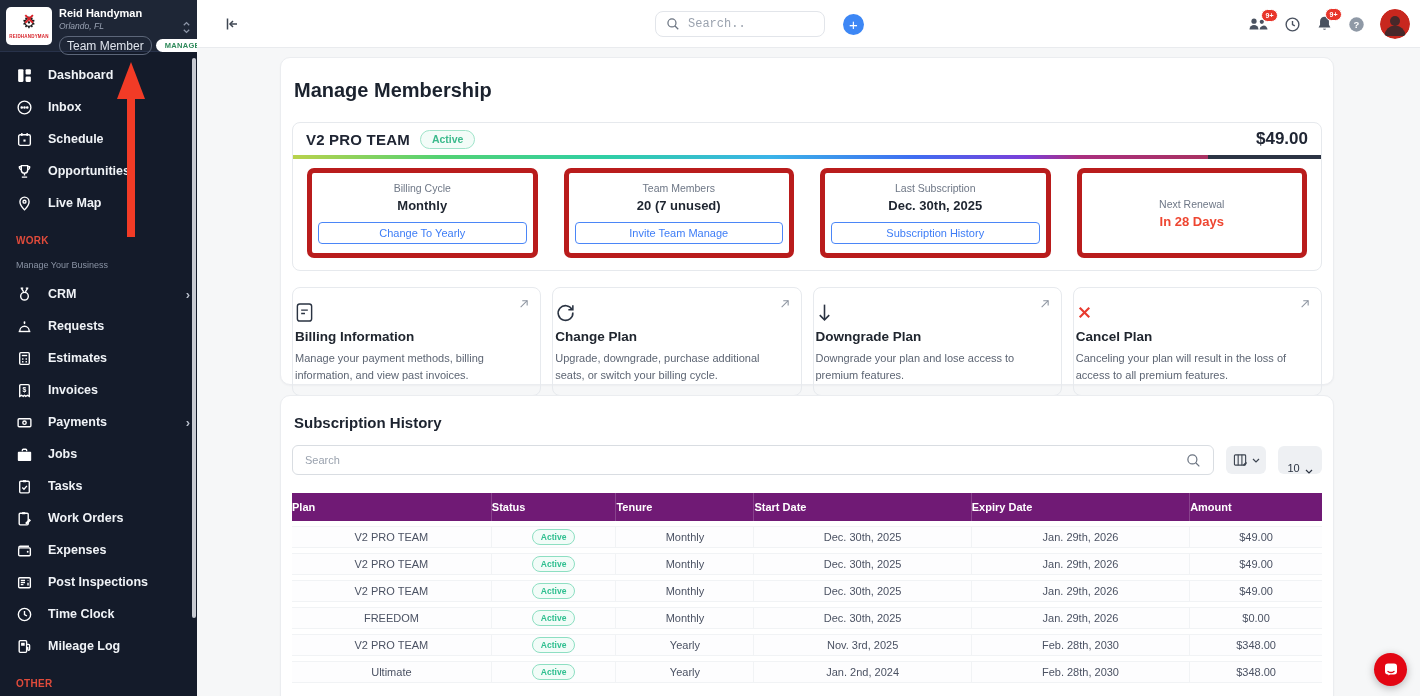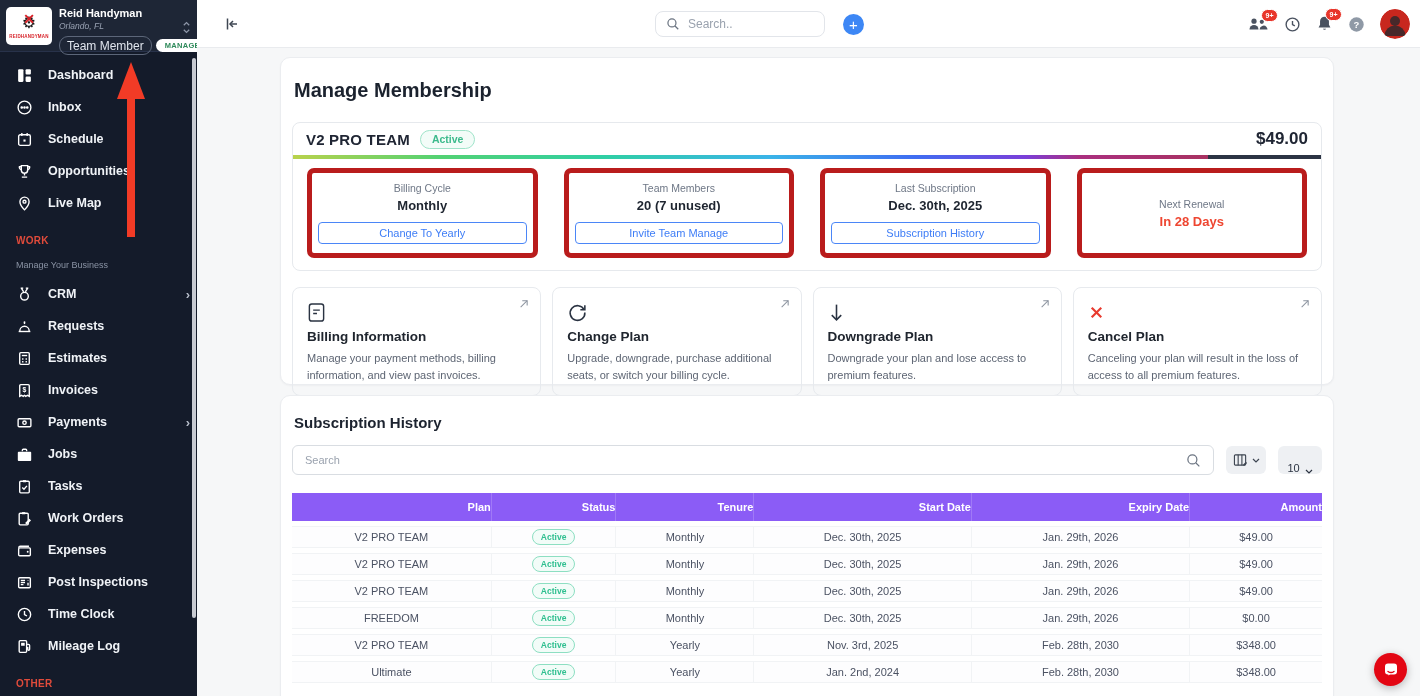--- a/index.html
+++ b/index.html
@@ -34,21 +34,21 @@
   .nav-section .s{font-size:9px;color:#8a93a4;margin-top:14px}
   .sb-scrollbar{position:absolute;right:1px;top:58px;width:4px;height:560px;background:#e6e9ee;border-radius:2px;opacity:.85}
   .red-arrow{position:absolute;left:116px;top:62px;pointer-events:none}
 
   
   #topbar{position:absolute;left:197px;top:0;width:1223px;height:48px;background:#fff;border-bottom:1px solid #e9ebee;z-index:4}
   .collapse-btn{position:absolute;left:26px;top:15px;width:18px;height:18px;color:#3e4652;cursor:pointer}
   .search-wrap{position:absolute;left:458px;top:11px;display:flex;align-items:center;gap:18px}
   .search-box{width:170px;height:26px;border:1px solid #e2e5ea;border-radius:8px;display:flex;align-items:center;padding:0 10px;gap:8px;background:#fff}
   .search-box .si{color:#6a7380;flex-shrink:0}
-  .search-box input{border:0;outline:0;font-size:12px;color:#333;width:100%;font-family:Liberation Sans, sans-serif;background:transparent}
+  .search-box input{border:0;outline:0;font-size:12px;color:#333;width:100%;font-family:Liberation Mono, monospace;background:transparent}
   .search-box input::placeholder{color:#9aa2ae}
   .plus-btn{width:21px;height:21px;border-radius:50%;background:#3d87f5;color:#fff;display:flex;align-items:center;justify-content:center;font-size:15px;font-weight:400;line-height:1;cursor:pointer;border:none}
   .topbar-right{position:absolute;right:10px;top:0;height:48px;display:flex;align-items:center;gap:15px}
   .tb-icon{position:relative;color:#4a5260;cursor:pointer}
   .tb-badge{position:absolute;top:-7px;right:-9px;background:#e8362b;color:#fff;font-size:7px;font-weight:700;padding:2px 3.5px;border-radius:8px;border:1px solid #fff;line-height:1}
   .avatar{width:30px;height:30px;border-radius:50%;overflow:hidden;cursor:pointer;flex-shrink:0}
 
   
   #main{position:absolute;left:197px;top:48px;width:1223px;height:648px}
   .card{position:absolute;background:#fff;border:1px solid #ebedf0;border-radius:10px;box-shadow:0 1px 2px rgba(16,24,40,.04)}
@@ -64,36 +64,36 @@
   .grad-bar>div{position:absolute;left:0;top:0;bottom:0;width:89%;
     background:linear-gradient(90deg,#b9d24b 0%,#53d273 16%,#2fcfa4 34%,#3ab4e8 52%,#3f6df2 68%,#7a3fd9 80%,#aa2f7f 86%,#a83261 100%)}
   .stats{display:grid;grid-template-columns:repeat(4,1fr);gap:26px;padding:9px 14px 12px}
   .stat{border:5px solid #b91c1c;border-radius:7px;padding:9px 6px;display:flex;flex-direction:column;align-items:center;text-align:center}
   .stat .lbl{font-size:10.5px;color:#6e7786;margin-bottom:4px}
   .stat .val{font-size:13px;font-weight:800;color:#1e2530;margin-bottom:9px}
   .stat .btn{width:100%;height:22px;border:1px solid #4b86f7;border-radius:4px;background:#fff;color:#3e7df6;font-size:11px;font-family:inherit;cursor:pointer}
   .stat.renewal{justify-content:center}
   .stat.renewal .val{margin-bottom:0;color:#ee4631}
   .actions{display:grid;grid-template-columns:repeat(4,1fr);gap:11px;margin-top:16px}
-  .action-card{border:1px solid #e7eaee;border-radius:8px;padding:12px 14px;position:relative;min-height:104px;cursor:pointer}
+  .action-card{border:1px solid #e7eaee;border-radius:8px;padding:12px 2px;position:relative;min-height:104px;cursor:pointer}
   .action-card .corner{position:absolute;top:9px;right:10px;color:#8b939f}
   .action-card .ic{height:24px;margin-bottom:5px;color:#2a3342;display:flex;align-items:center}
   .action-card h3{font-size:13.5px;font-weight:800;color:#20262f;margin-bottom:6px}
   .action-card p{font-size:11px;color:#5d6573;line-height:1.5;max-width:232px}
 
   .sec-title{font-size:15px;font-weight:800;color:#1c232f;margin:4px 0 13px 2px;line-height:18px}
   .table-toolbar{display:flex;align-items:center;gap:18px;margin-bottom:13px}
   .tsearch{flex:1;height:30px;border:1px solid #d9dde2;border-radius:6px;display:flex;align-items:center;padding:0 12px;gap:8px;background:#fff}
   .tsearch input{flex:1;border:0;outline:0;font-size:11px;color:#333;font-family:inherit;background:transparent}
   .tsearch input::placeholder{color:#9aa2ae}
   .tsearch .si{color:#6a7380;flex-shrink:0}
   .tool-btn{width:40px;height:28px;background:#eef0f3;border-radius:6px;display:flex;align-items:center;justify-content:center;gap:4px;color:#3e4652;cursor:pointer;border:none;margin-left:-6px}
   .page-size{width:44px;height:28px;background:#eef0f3;border-radius:6px;display:flex;align-items:flex-end;justify-content:center;gap:5px;font-size:11px;color:#2c3442;cursor:pointer;margin-left:-6px}
   table{width:100%;border-collapse:separate;border-spacing:0 5px;table-layout:fixed}
-  thead th{background:#8b5cf6;color:#fff;font-size:11px;font-weight:700;height:28px;border-right:1px solid rgba(255,255,255,.18);text-align:right}
+  thead th{background:#701a75;color:#fff;font-size:11px;font-weight:700;height:28px;border-right:1px solid rgba(255,255,255,.18);text-align:left}
   thead th:last-child{border-right:none}
   tbody td{background:#fdfdfe;height:22px;text-align:center;font-size:11px;color:#4b5263;border-top:1px solid #f1f3f5;border-bottom:1px solid #f1f3f5;border-right:1px solid #f1f3f5;padding:0 4px;overflow:hidden;white-space:nowrap}
   tbody td:last-child{border-right:none}
   .row-pill{display:inline-block;font-size:8.5px;font-weight:700;color:#2fbf8f;border:1px solid #8ddfc2;background:#f2fcf8;padding:2px 8px;border-radius:10px}
 
   .chat-fab{position:absolute;right:13px;bottom:10px;width:33px;height:33px;border-radius:50%;background:#e30613;display:flex;align-items:center;justify-content:center;box-shadow:0 2px 8px rgba(0,0,0,.28);cursor:pointer;z-index:9}
 </style>
 </head>
 <body>
 

